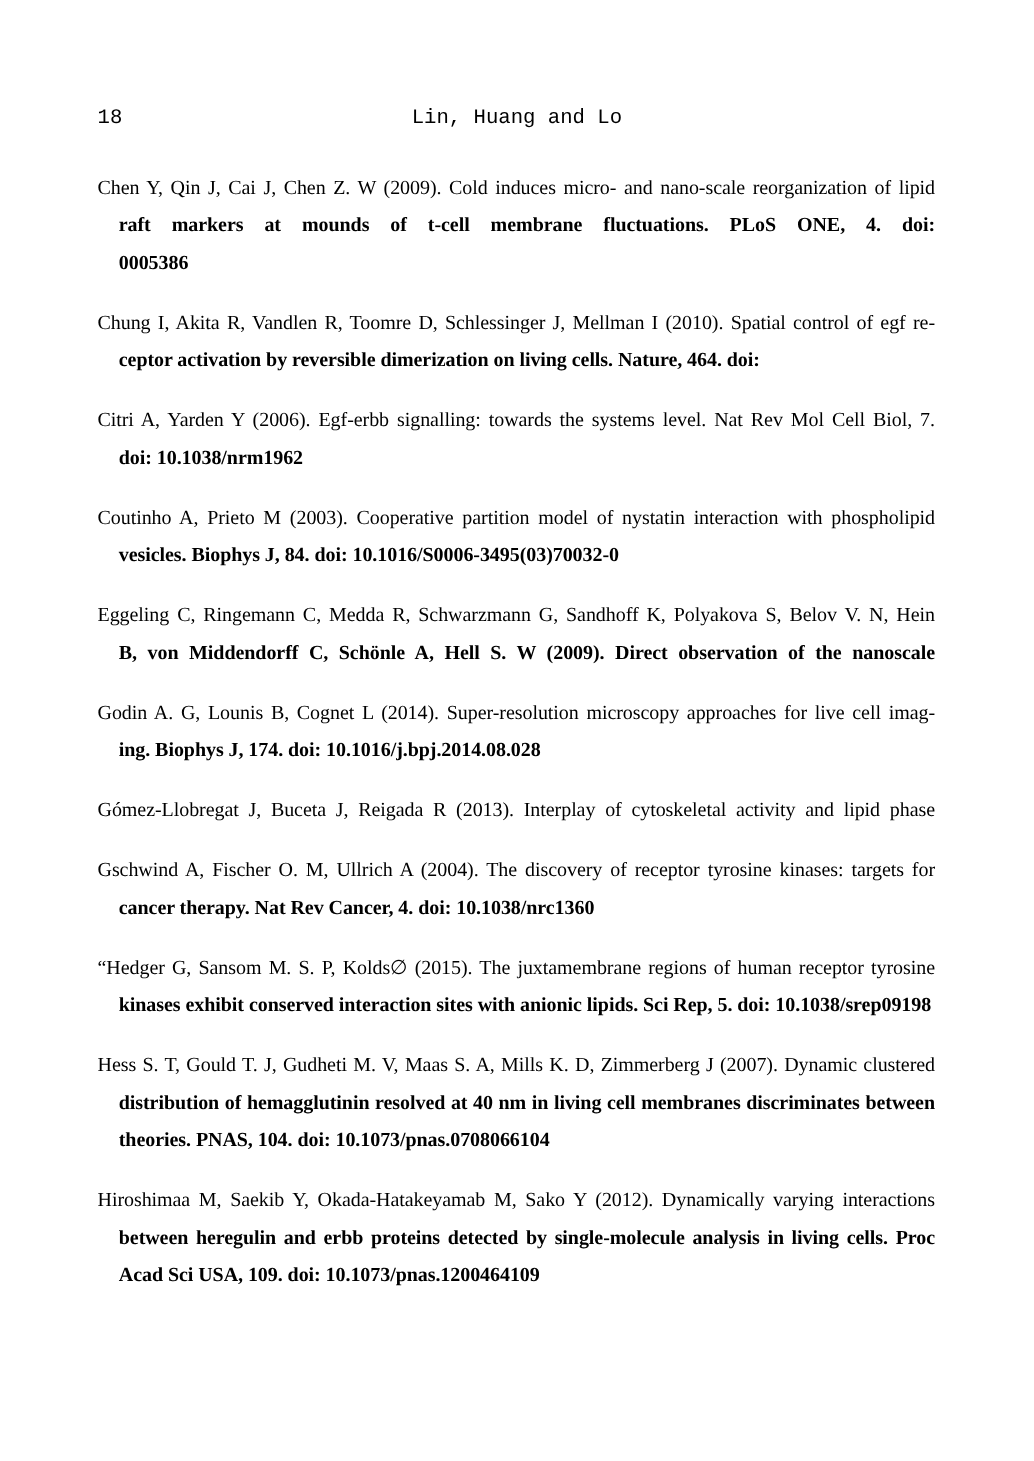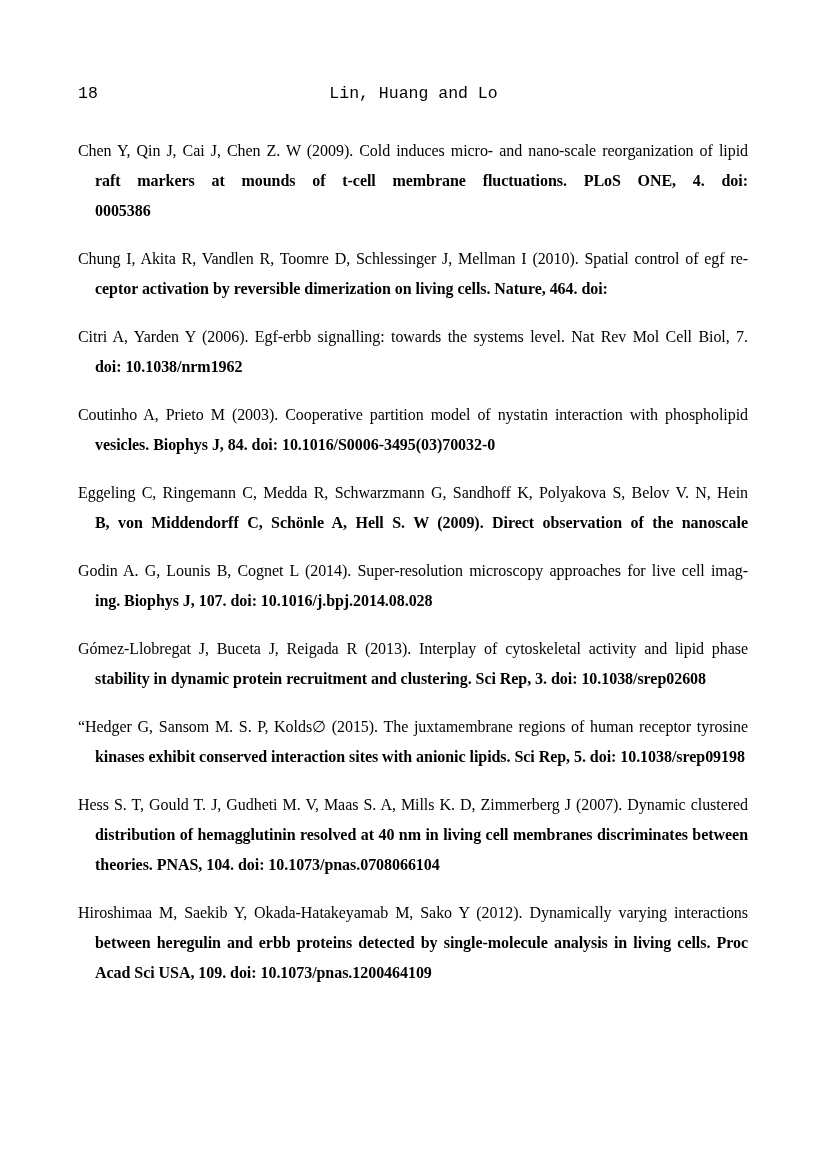--- a/index.html
+++ b/index.html
@@ -96,28 +96,31 @@
       <div class="ln cont">vesicles. Biophys J, 84. doi: 10.1016/S0006-3495(03)70032-0</div>
     </div>
 
     <div class="entry">
       <div class="ln fill">Eggeling C, Ringemann C, Medda R, Schwarzmann G, Sandhoff K, Polyakova S, Belov V. N, Hein</div>
       <div class="ln fill cont">B, von Middendorff C, Schönle A, Hell S. W (2009). Direct observation of the nanoscale dynamics</div>
     </div>
 
     <div class="entry">
       <div class="ln fill">Godin A. G, Lounis B, Cognet L (2014). Super-resolution microscopy approaches for live cell imag-</div>
-      <div class="ln cont">ing. Biophys J, 107. doi: 10.1016/j.bpj.2014.08.028</div>
+      <div class="ln cont">ing. Biophys J, 174. doi: 10.1016/j.bpj.2014.08.028</div>
     </div>
 
     <div class="entry">
       <div class="ln fill">Gómez-Llobregat J, Buceta J, Reigada R (2013). Interplay of cytoskeletal activity and lipid phase</div>
-      <div class="ln cont">stability in dynamic protein recruitment and clustering. Sci Rep, 3. doi: 10.1038/srep02608</div>
     </div>
 
+    <div class="entry">
+      <div class="ln fill">Gschwind A, Fischer O. M, Ullrich A (2004). The discovery of receptor tyrosine kinases: targets for</div>
+      <div class="ln cont">cancer therapy. Nat Rev Cancer, 4. doi: 10.1038/nrc1360</div>
+    </div>
 
     <div class="entry">
       <div class="ln fill">“Hedger G, Sansom M. S. P, Kolds∅ (2015). The juxtamembrane regions of human receptor tyrosine</div>
       <div class="ln cont">kinases exhibit conserved interaction sites with anionic lipids. Sci Rep, 5. doi: 10.1038/srep09198</div>
     </div>
 
     <div class="entry">
       <div class="ln fill">Hess S. T, Gould T. J, Gudheti M. V, Maas S. A, Mills K. D, Zimmerberg J (2007). Dynamic clustered</div>
       <div class="ln fill cont">distribution of hemagglutinin resolved at 40 nm in living cell membranes discriminates between raft</div>
       <div class="ln cont">theories. PNAS, 104. doi: 10.1073/pnas.0708066104</div>

